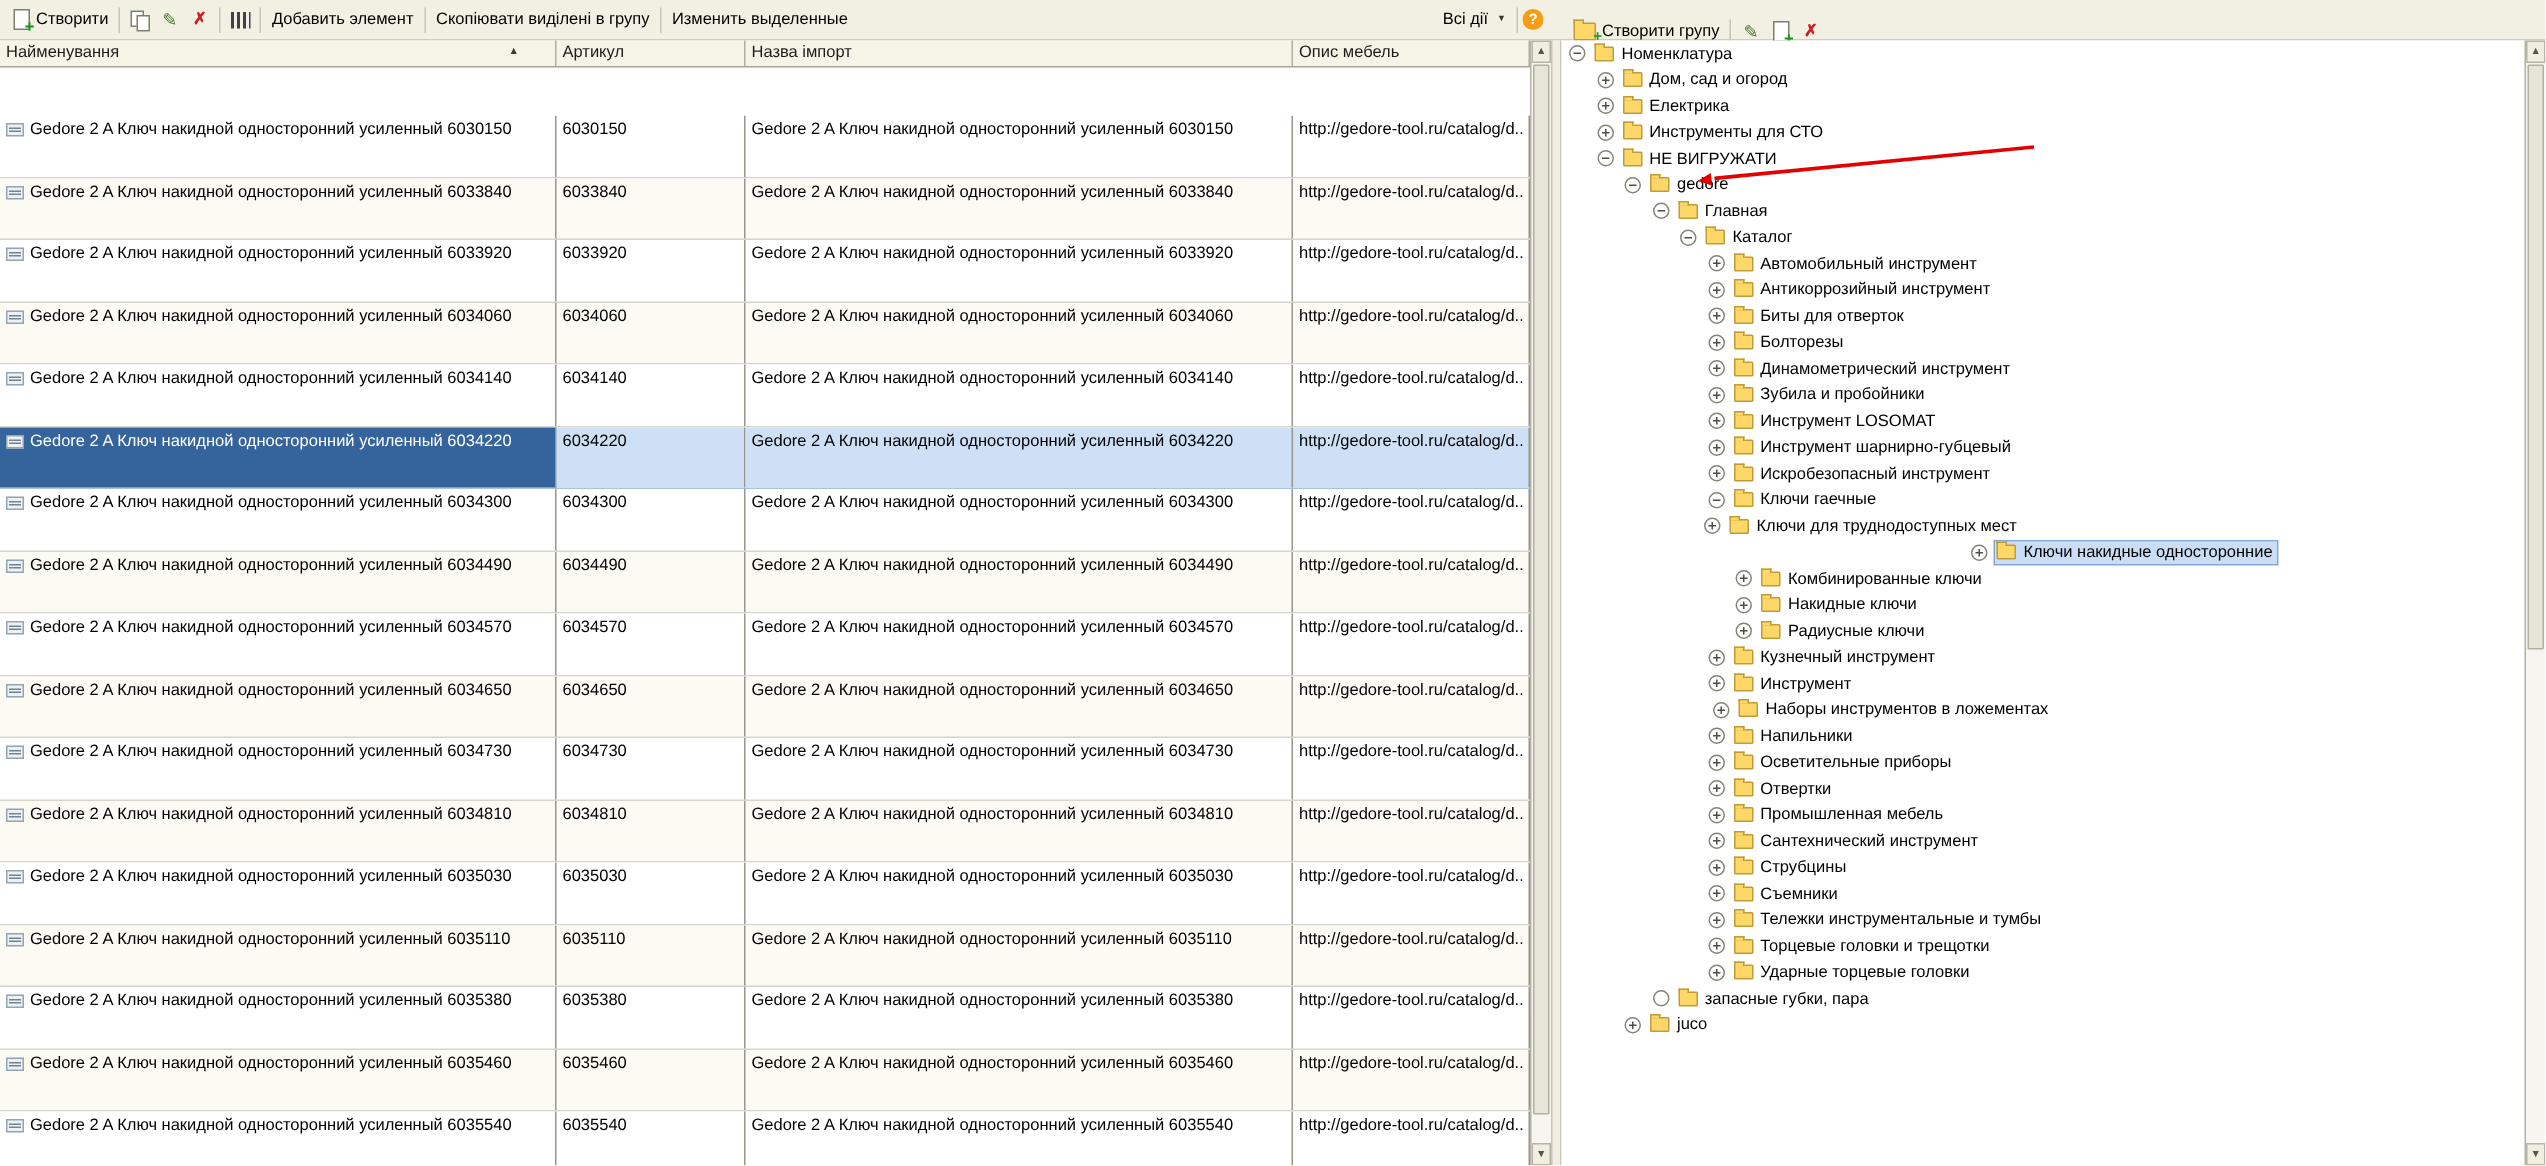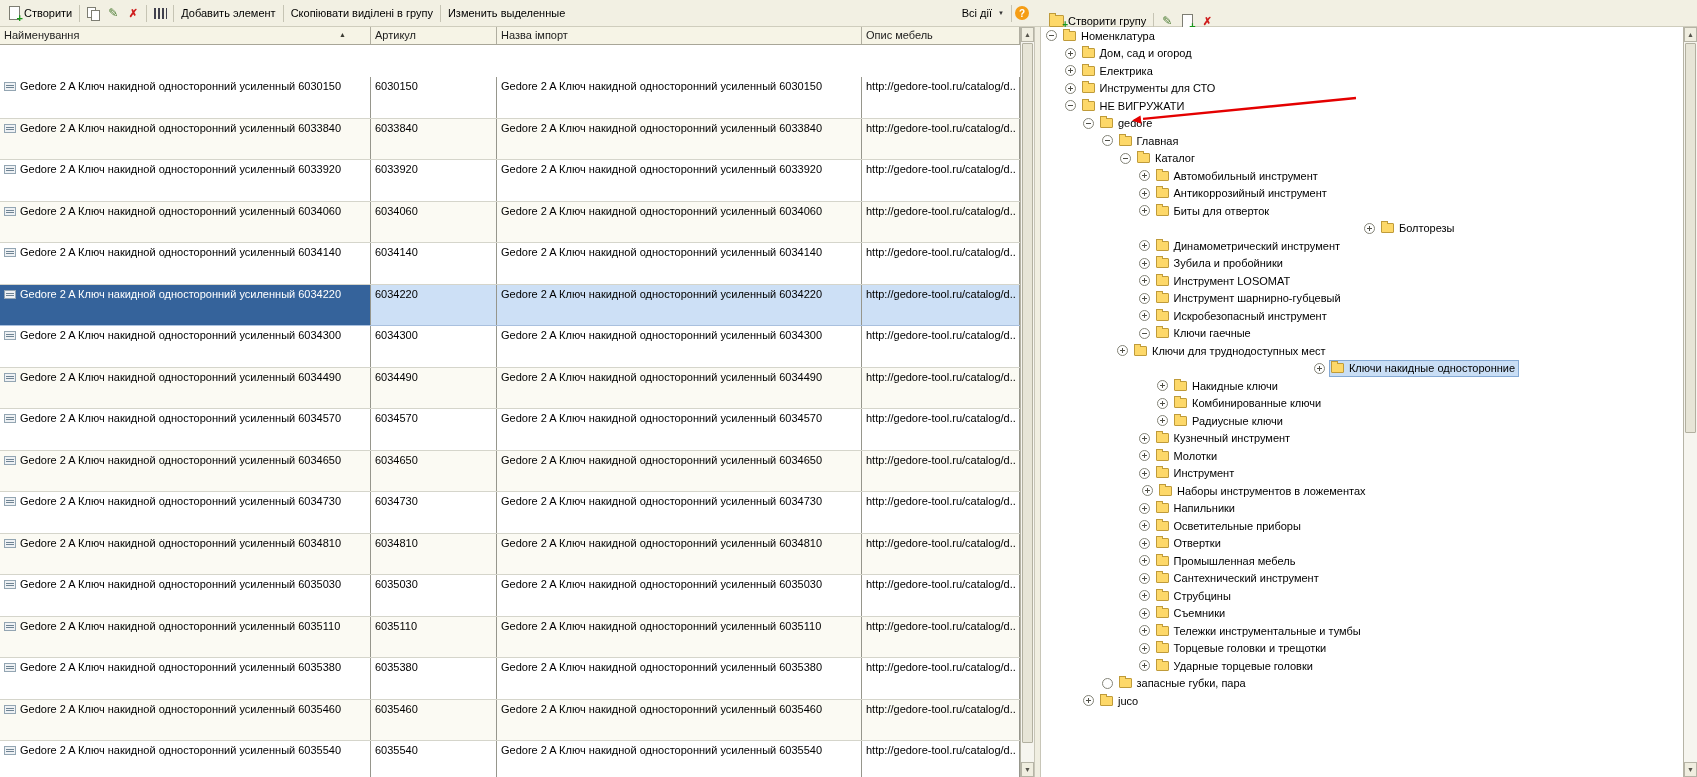--- a/index.html
+++ b/index.html
@@ -499,21 +499,21 @@
           <span class="tree-label">Антикоррозийный инструмент</span>
         </span>
       </div>
       <div class="tree-row" style="padding-left: 97.5px;">
         <span class="tg tg-plus"></span>
         <span class="tree-label-wrap">
           <span class="folder"></span>
           <span class="tree-label">Биты для отверток</span>
         </span>
       </div>
-      <div class="tree-row" style="padding-left: 97.5px; justify-content: center;">
+      <div class="tree-row" style="padding-left: 97.5px;">
         <span class="tg tg-plus"></span>
         <span class="tree-label-wrap">
           <span class="folder"></span>
           <span class="tree-label">Болторезы</span>
         </span>
       </div>
       <div class="tree-row" style="padding-left: 97.5px;">
         <span class="tg tg-plus"></span>
         <span class="tree-label-wrap">
           <span class="folder"></span>
@@ -548,67 +548,60 @@
           <span class="tree-label">Искробезопасный инструмент</span>
         </span>
       </div>
       <div class="tree-row" style="padding-left: 97.5px;">
         <span class="tg tg-minus"></span>
         <span class="tree-label-wrap">
           <span class="folder"></span>
           <span class="tree-label">Ключи гаечные</span>
         </span>
       </div>
-      <div class="tree-row" style="padding-left: 76px;">
+      <div class="tree-row" style="padding-left: 95px;">
         <span class="tg tg-plus"></span>
         <span class="tree-label-wrap">
           <span class="folder"></span>
           <span class="tree-label">Ключи для труднодоступных мест</span>
         </span>
       </div>
       <div class="tree-row" style="padding-left: 108px; justify-content: center;">
         <span class="tg tg-plus"></span>
         <span class="tree-label-wrap tree-selected">
           <span class="folder"></span>
           <span class="tree-label">Ключи накидные односторонние</span>
         </span>
       </div>
       <div class="tree-row" style="padding-left: 116px;">
         <span class="tg tg-plus"></span>
         <span class="tree-label-wrap">
           <span class="folder"></span>
+          <span class="tree-label">Комбинированные ключи</span>
+        </span>
+      </div>
+      <div class="tree-row" style="padding-left: 116px;">
+        <span class="tg tg-plus"></span>
+        <span class="tree-label-wrap">
+          <span class="folder"></span>
           <span class="tree-label">Накидные ключи</span>
         </span>
       </div>
       <div class="tree-row" style="padding-left: 116px;">
         <span class="tg tg-plus"></span>
         <span class="tree-label-wrap">
           <span class="folder"></span>
-          <span class="tree-label">Комбинированные ключи</span>
-        </span>
-      </div>
-      <div class="tree-row" style="padding-left: 116px;">
-        <span class="tg tg-plus"></span>
-        <span class="tree-label-wrap">
-          <span class="folder"></span>
           <span class="tree-label">Радиусные ключи</span>
         </span>
       </div>
       <div class="tree-row" style="padding-left: 97.5px;">
         <span class="tg tg-plus"></span>
         <span class="tree-label-wrap">
           <span class="folder"></span>
           <span class="tree-label">Кузнечный инструмент</span>
-        </span>
-      </div>
-      <div class="tree-row" style="padding-left: 97.5px;">
-        <span class="tg tg-plus"></span>
-        <span class="tree-label-wrap">
-          <span class="folder"></span>
-          <span class="tree-label">Молотки</span>
         </span>
       </div>
       <div class="tree-row" style="padding-left: 97.5px;">
         <span class="tg tg-plus"></span>
         <span class="tree-label-wrap">
           <span class="folder"></span>
           <span class="tree-label">Инструмент</span>
         </span>
       </div>
       <div class="tree-row" style="padding-left: 101px;">

